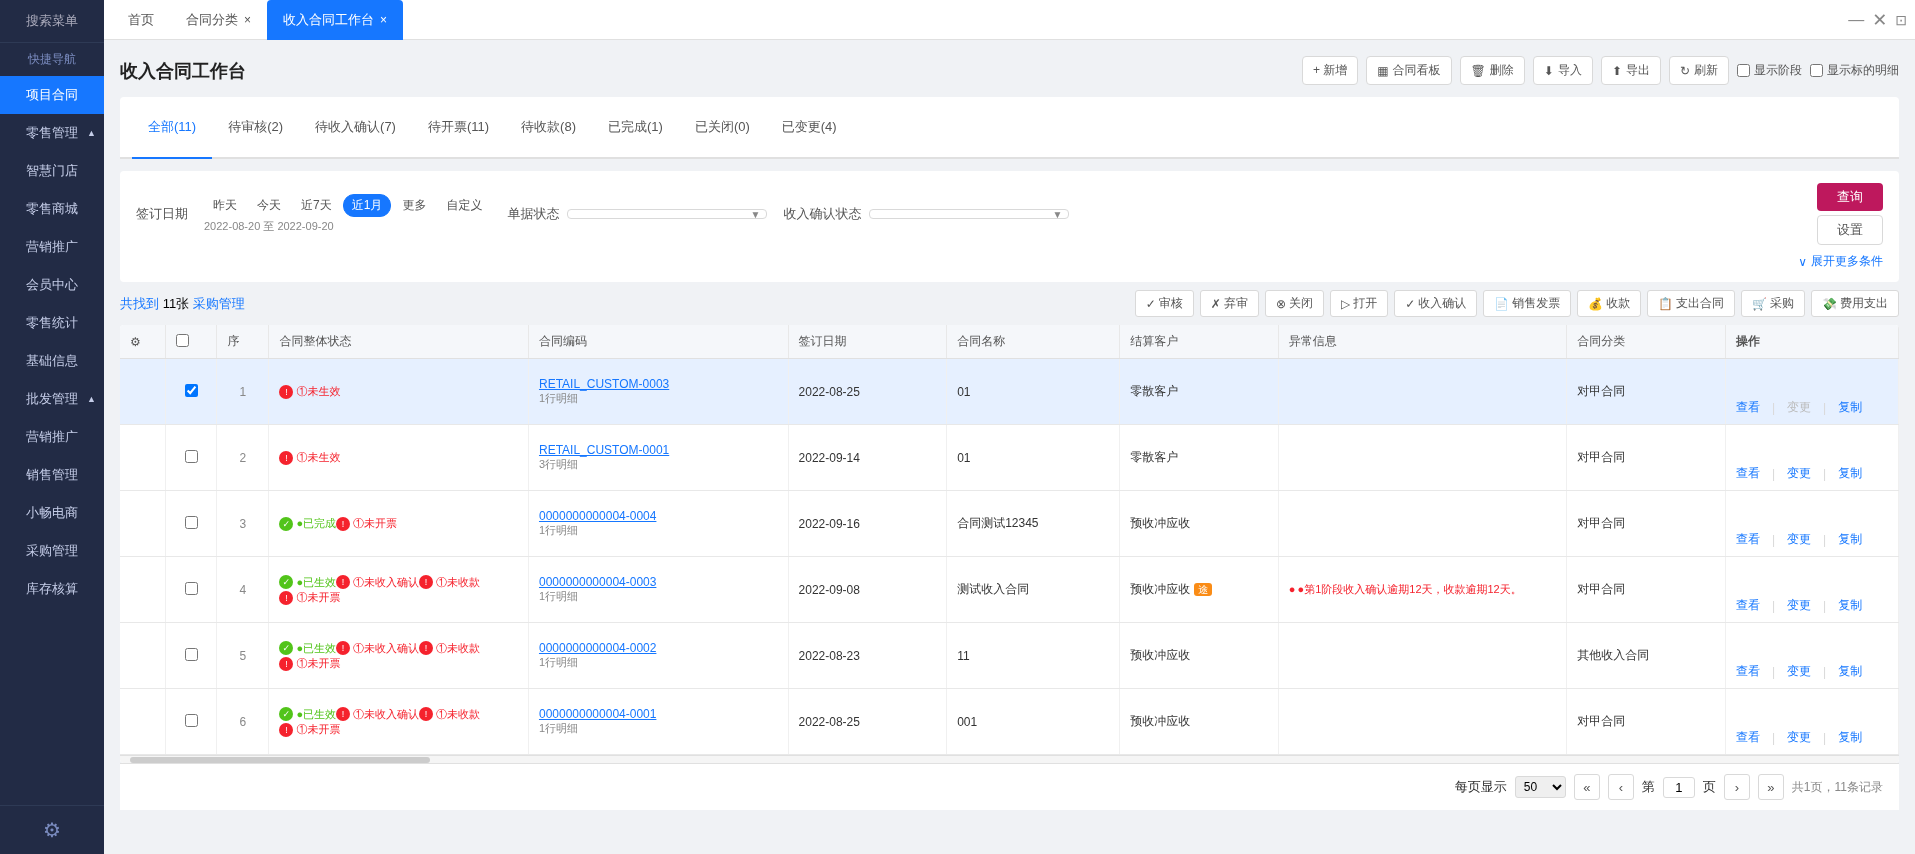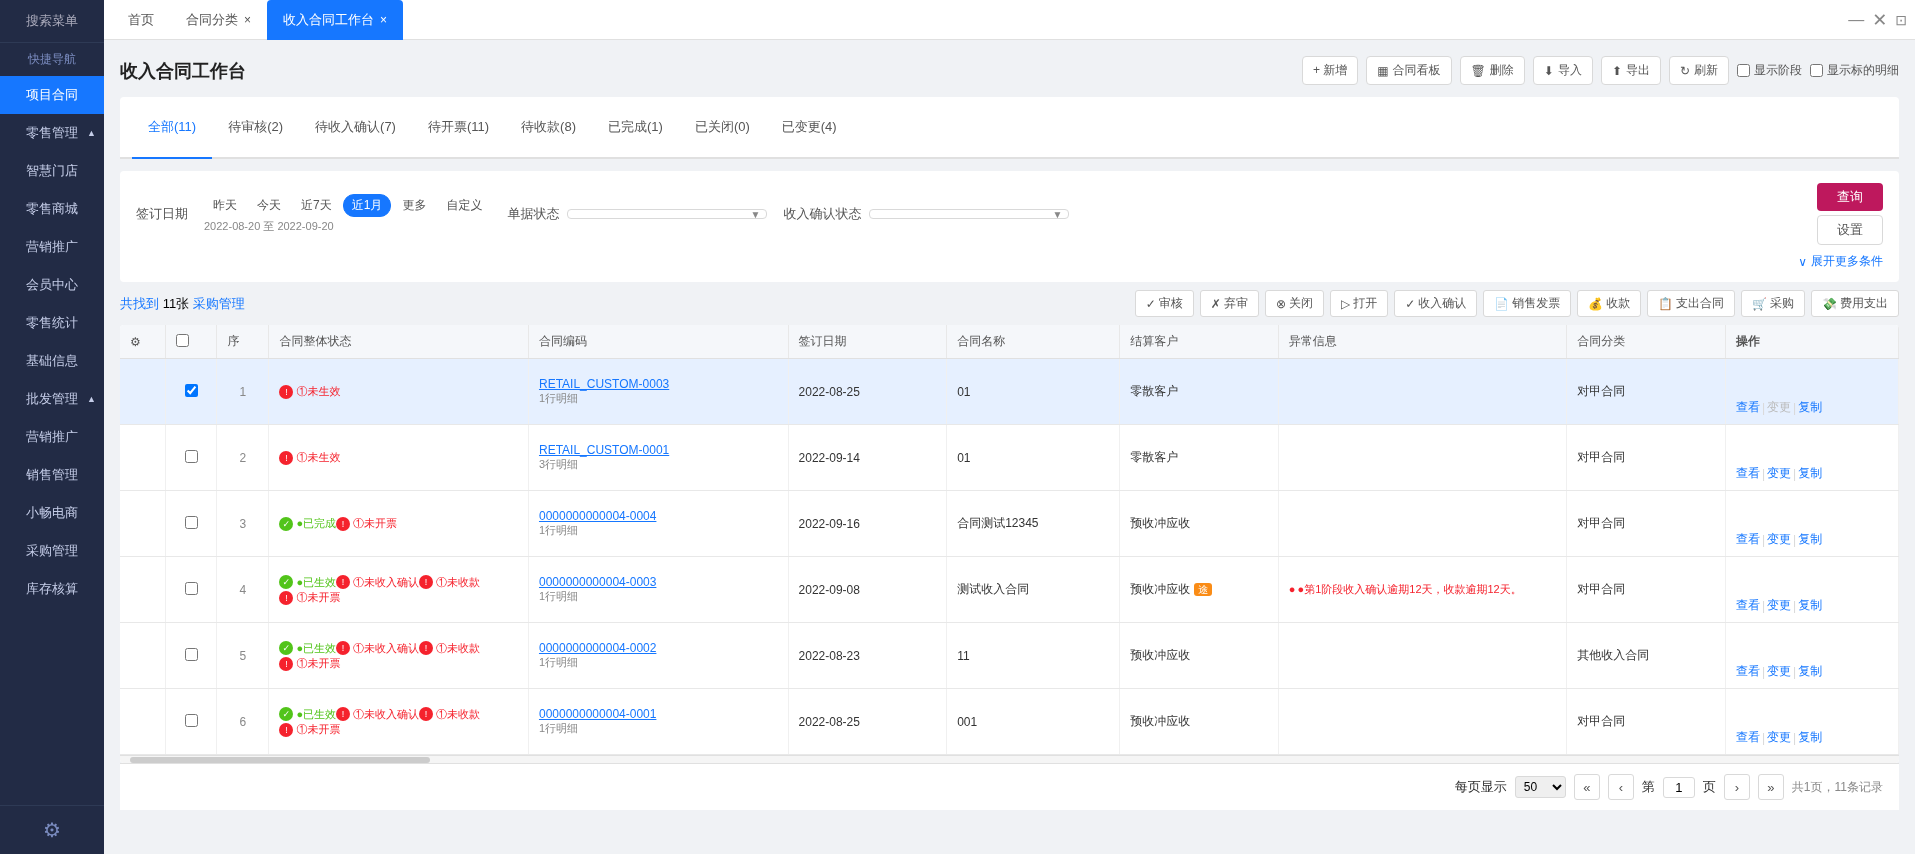--- a/index.html
+++ b/index.html
@@ -71,21 +71,21 @@
     .row-num { color: #888; text-align: center; }
     .status-tag { display: inline-flex; align-items: center; gap: 3px; font-size: 11px; white-space: nowrap; }
     .status-dot { width: 14px; height: 14px; border-radius: 50%; display: inline-flex; align-items: center; justify-content: center; font-size: 9px; color: #fff; flex-shrink: 0; }
     .dot-red { background: #f5222d; }
     .dot-green { background: #52c41a; }
     .dot-gray { background: #bbb; }
     .status-red { color: #f5222d; }
     .status-green { color: #52c41a; }
     .link-text { color: #1677ff; text-decoration: underline; cursor: pointer; font-size: 12px; }
     .sub-text { color: #888; font-size: 11px; }
-    .action-links { display: flex; gap: 2px; align-items: center; margin-top: 32px; }
+    .action-links { display: flex; gap: 12px; align-items: center; margin-top: 32px; }
     .action-link { color: #1677ff; cursor: pointer; font-size: 12px; }
     .action-link.disabled { color: #bbb; cursor: default; }
     .action-sep { color: #d9d9d9; }
     .error-msg { color: #f5222d; font-size: 11px; }
     .error-icon { color: #f5222d; margin-right: 2px; }
 
     
     .pagination { display: flex; align-items: center; justify-content: flex-end; padding: 10px 16px; background: #fff; border-top: 1px solid #e0e0e0; gap: 8px; font-size: 13px; }
     .page-size-select { border: 1px solid #d9d9d9; border-radius: 3px; padding: 2px 4px; font-size: 12px; }
     .page-btn { width: 26px; height: 26px; border: 1px solid #d9d9d9; border-radius: 3px; background: #fff; cursor: pointer; display: flex; align-items: center; justify-content: center; font-size: 13px; color: #555; }

